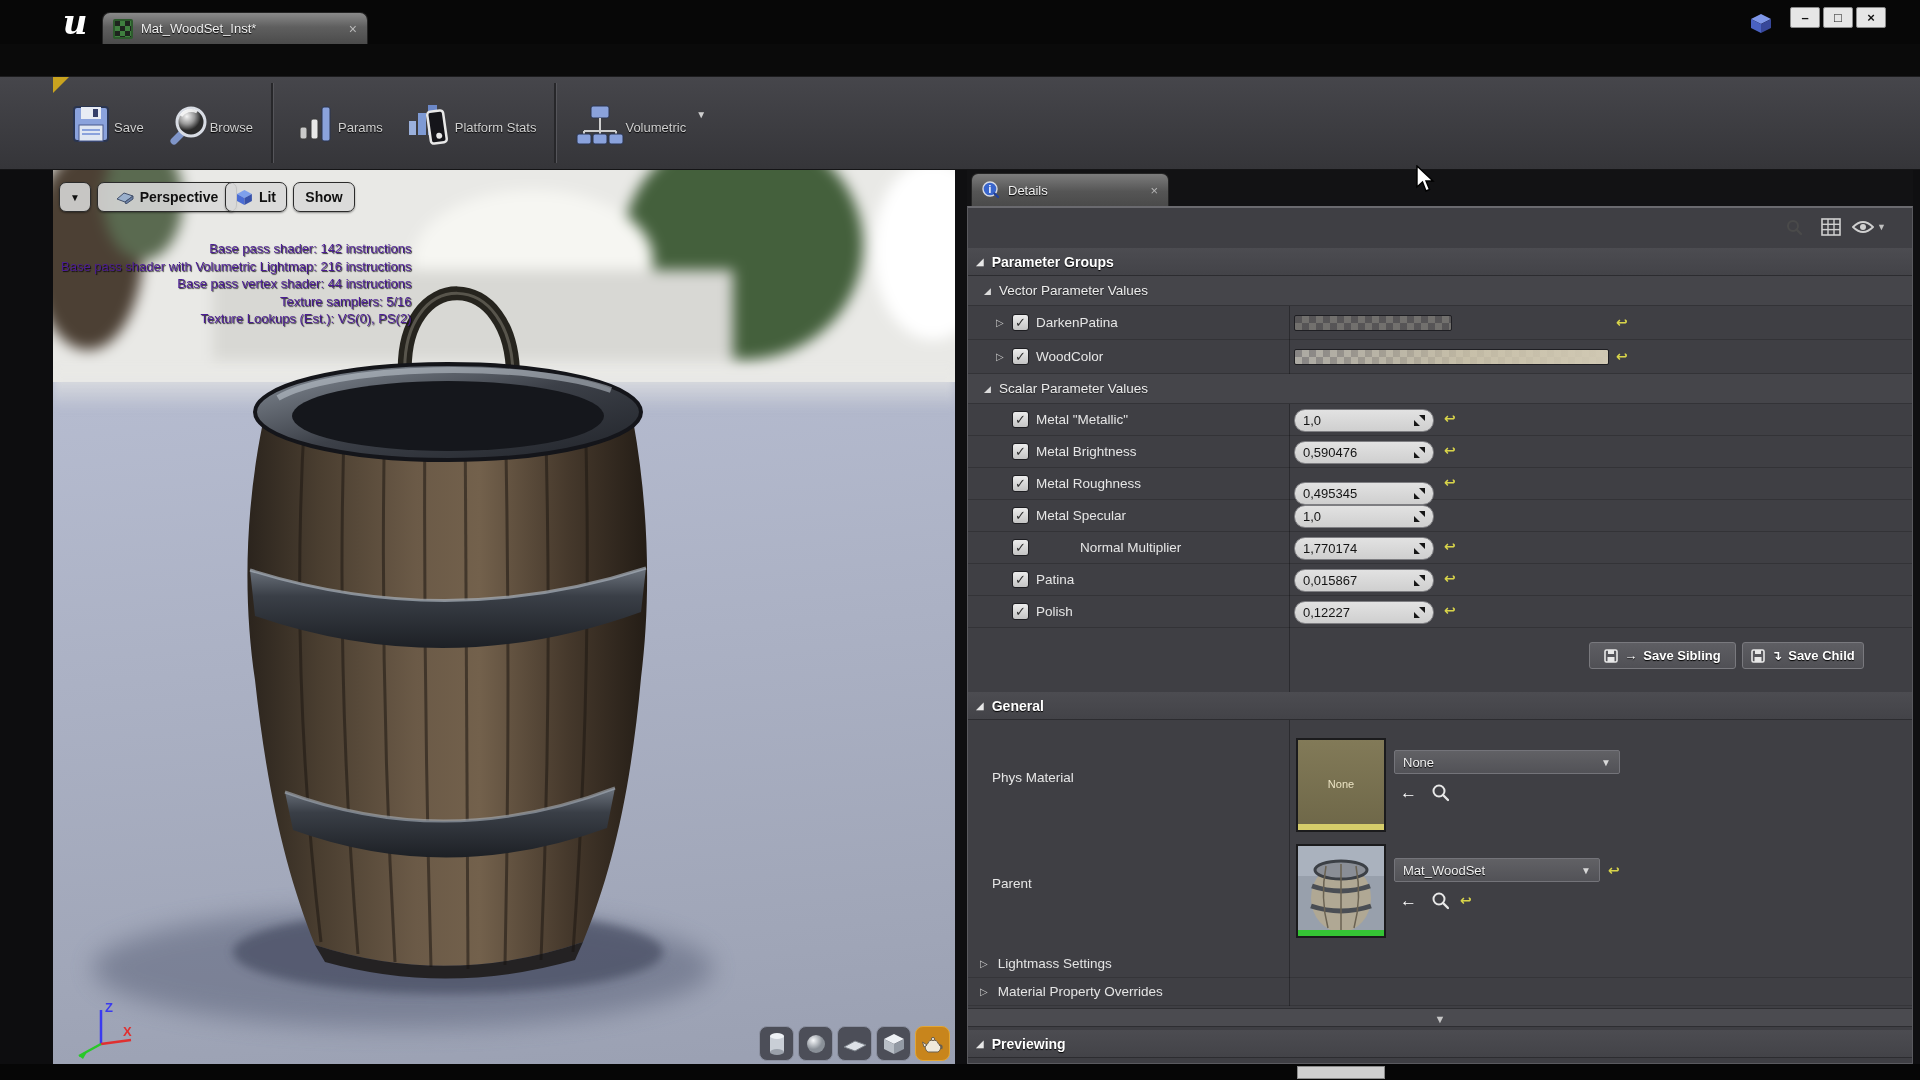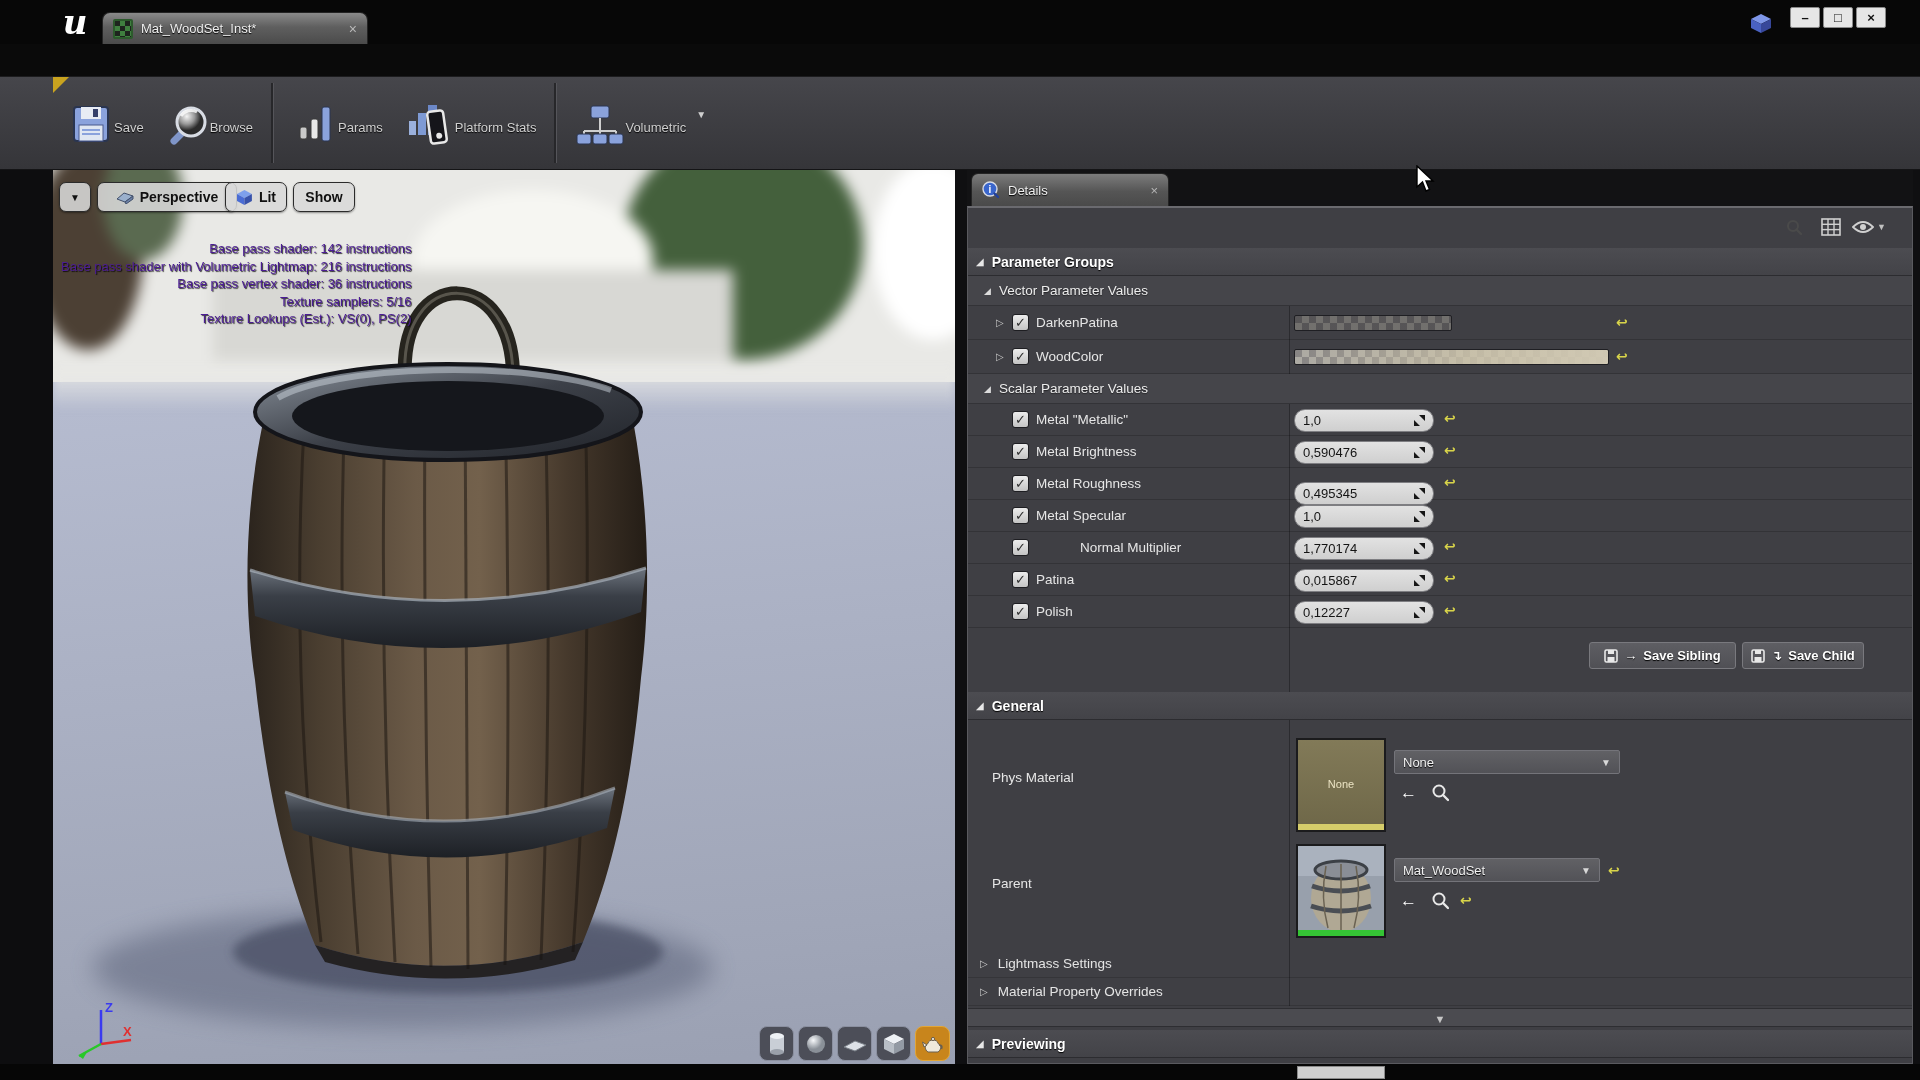--- a/index.html
+++ b/index.html
@@ -338,21 +338,21 @@
         </svg>
         <span>Lit</span>
       </div>
       <div class="vp-btn" id="vp-show">
         <span>Show</span>
       </div>
 
       <div id="vp-stats" style="color:#4c1d95;text-align:right;">
         <div>Base pass shader: 142 instructions</div>
         <div>Base pass shader with Volumetric Lightmap: 216 instructions</div>
-        <div>Base pass vertex shader: 36 instructions</div>
+        <div>Base pass vertex shader: 44 instructions</div>
         <div>Texture samplers: 5/16</div>
         <div>Texture Lookups (Est.): VS(0), PS(2)</div>
       </div>
 
       <svg id="gizmo" width="76" height="66" viewBox="0 0 76 66">
         <line x1="32" y1="14" x2="32" y2="48" stroke="#3a3af0" stroke-width="2.5"></line>
         <text x="36" y="16" fill="#3a3af0" font-size="13" font-weight="bold">Z</text>
         <line x1="32" y1="48" x2="62" y2="44" stroke="#e03030" stroke-width="2.5"></line>
         <text x="54" y="40" fill="#e03030" font-size="13" font-weight="bold">X</text>
         <line x1="32" y1="48" x2="10" y2="60" stroke="#28c828" stroke-width="2.5"></line>

